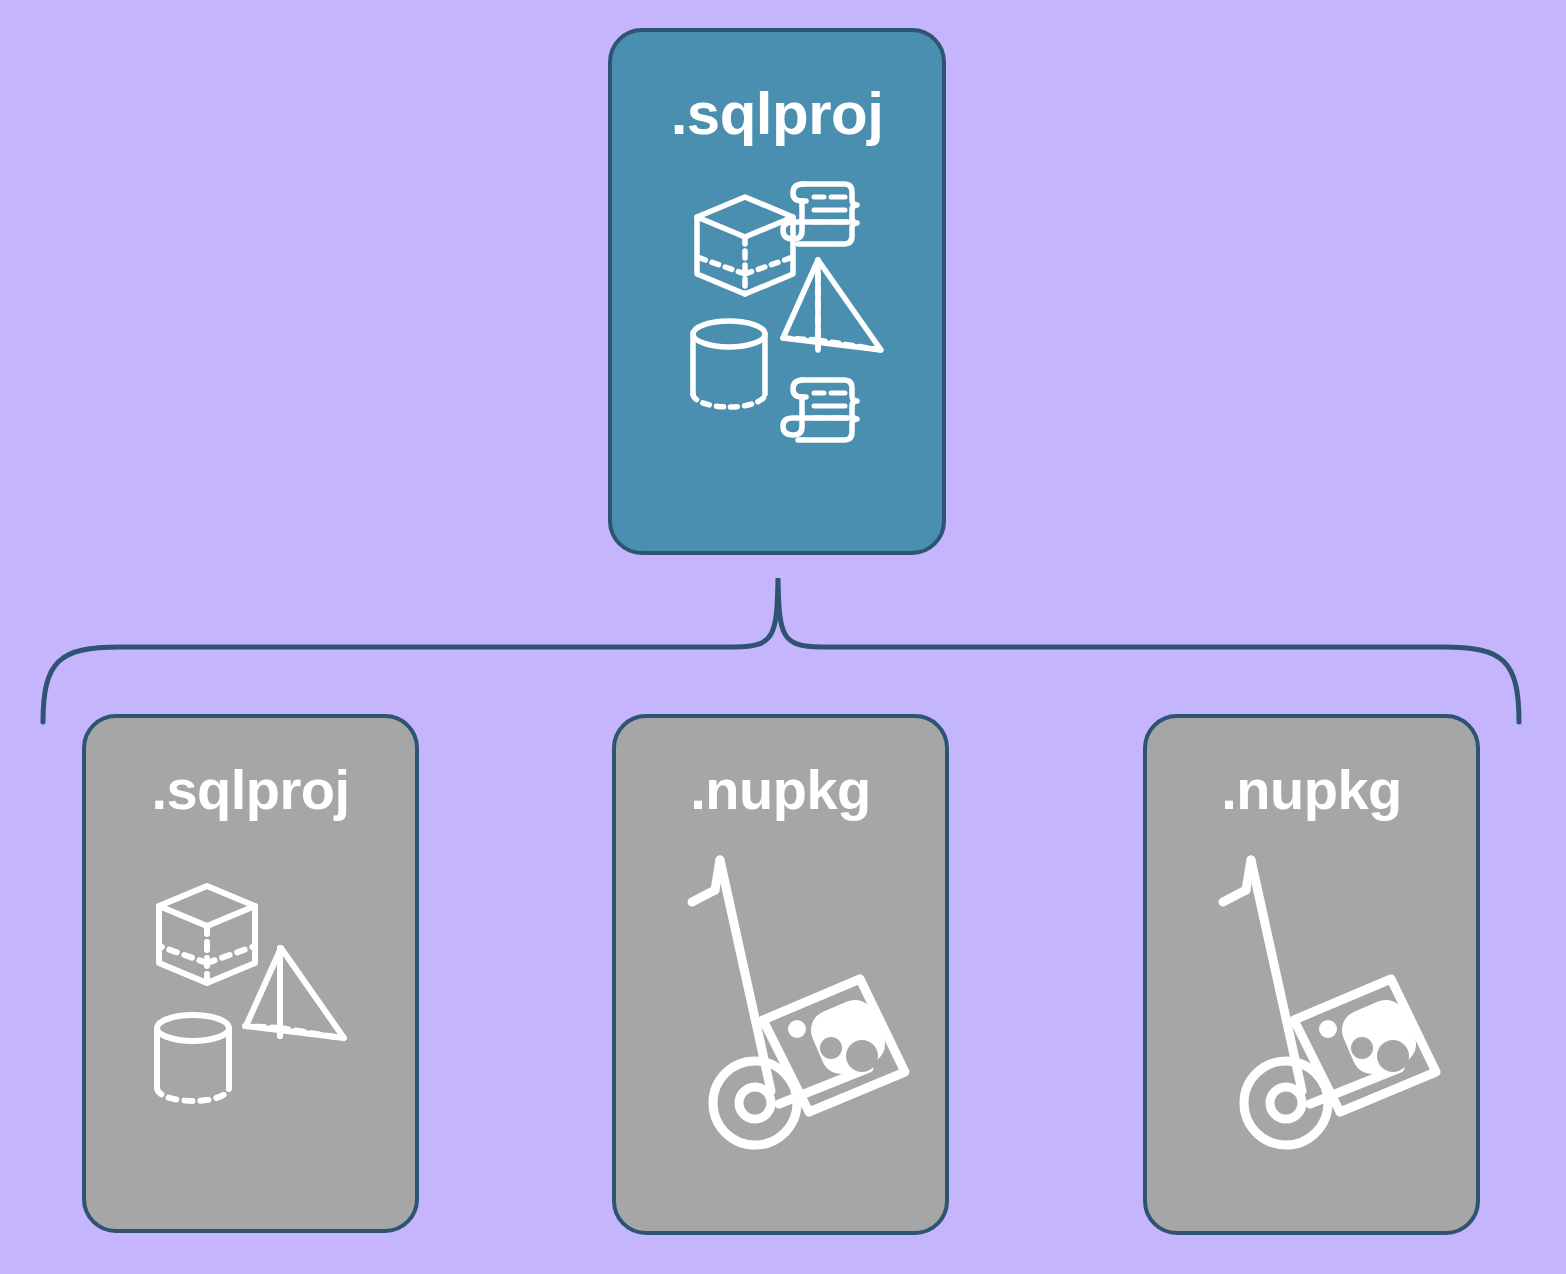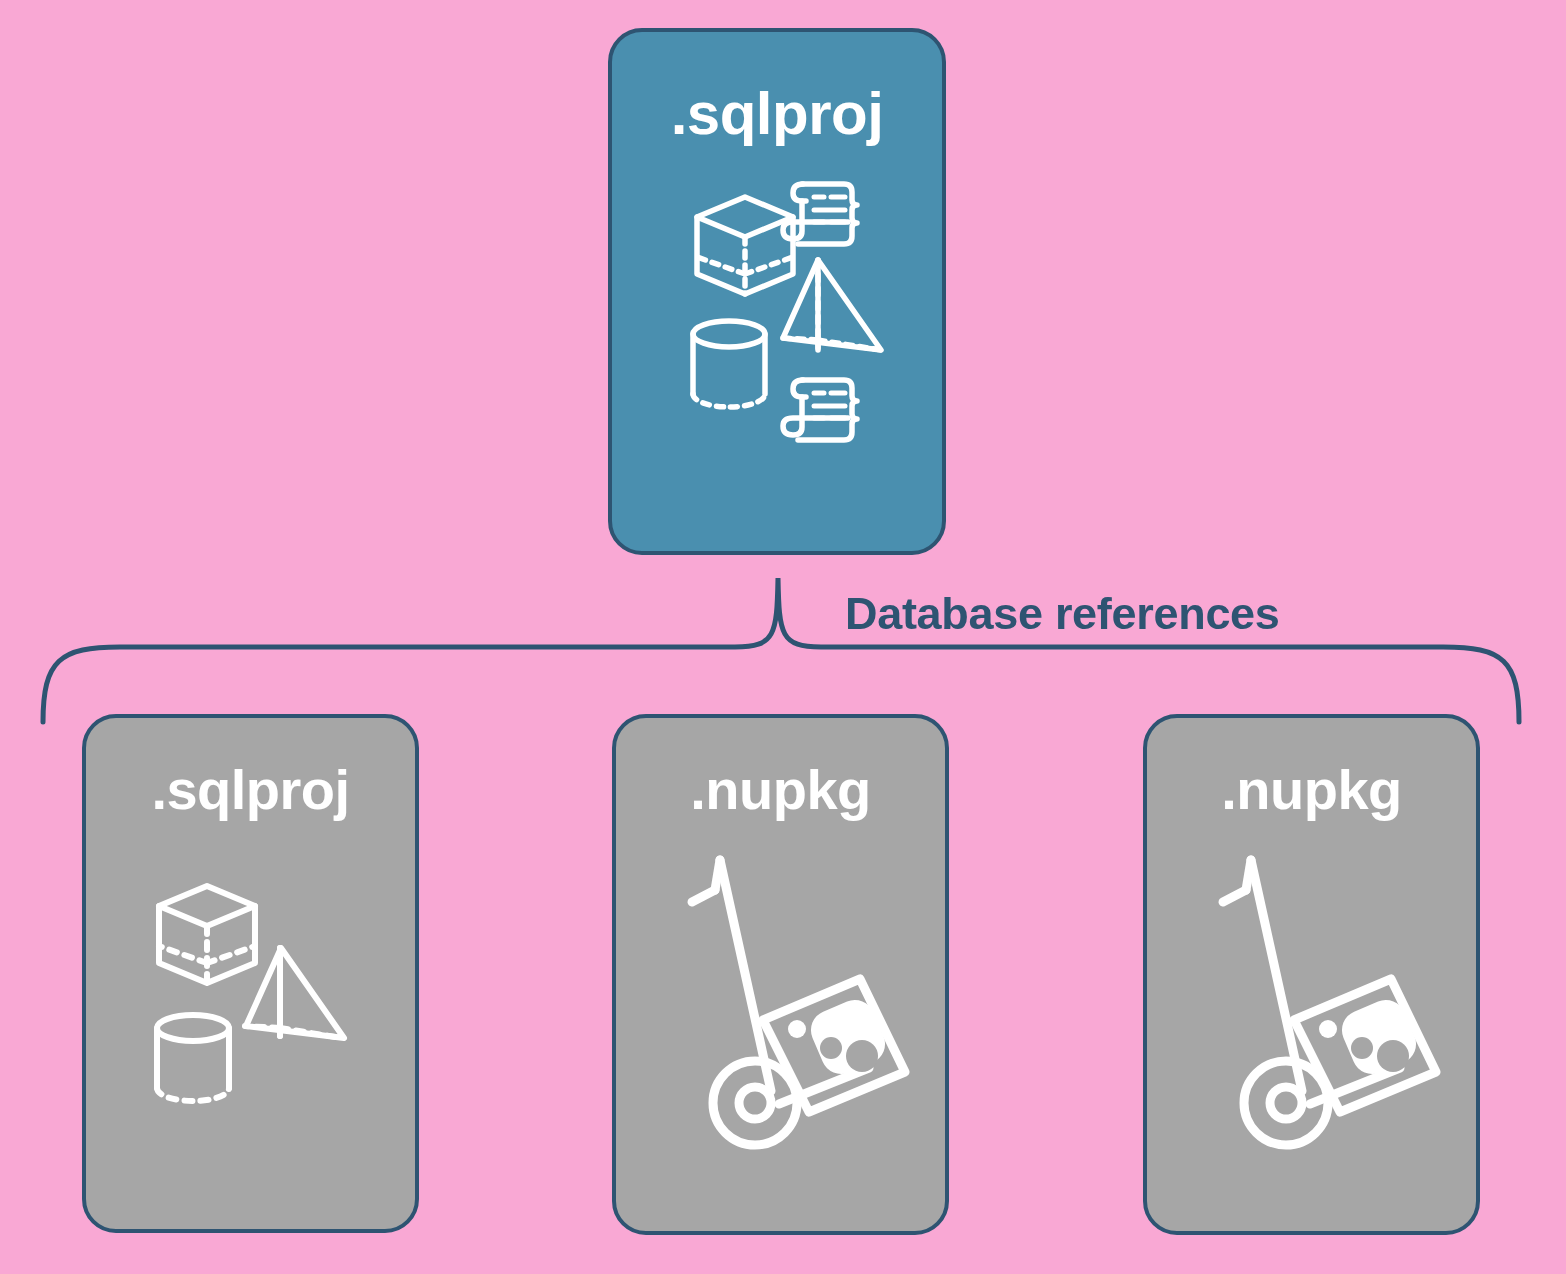--- a/index.html
+++ b/index.html
@@ -7,21 +7,21 @@
     padding: 0;
     background: #ffffff;
   }
   body {
     font-family: "Liberation Sans", sans-serif;
   }
   #canvas {
     position: relative;
     width: 1566px;
     height: 1274px;
-    background: #f9a8d4;
+    background: #c4b5fd;
     overflow: hidden;
   }
   .node {
     position: absolute;
     box-sizing: border-box;
     border: 4px solid #2E5472;
     border-radius: 34px;
     display: flex;
     flex-direction: column;
     align-items: center;
@@ -167,21 +167,20 @@
   <svg id="bracket-layer" viewBox="0 0 1566 1274">
     <path d="M43 722
              C 43 660, 60 647, 120 647
              L 735 647
              C 775 647, 777 635, 778 578
              C 779 635, 781 647, 821 647
              L 1443 647
              C 1503 647, 1519 660, 1519 722" fill="none" stroke="#2E5472" stroke-width="5" stroke-linecap="round"></path>
   </svg>
 
-  <div id="bracket-label">Database references</div>
 
   <div class="node secondary" id="node-sqlproj-ref">
     <div class="node-title">.sqlproj</div>
     <div class="icon-area">
       <svg viewBox="0 0 260 290">
         <g fill="none" stroke="#ffffff" stroke-width="6" stroke-linejoin="round" stroke-linecap="round">
           <g>
             <path d="M38 50 L86 30 L134 50 L134 107 L86 127 L38 107 Z"></path>
             <path d="M38 50 L86 70 L134 50"></path>
             <path d="M86 70 L86 127" stroke-dasharray="8 8"></path>

